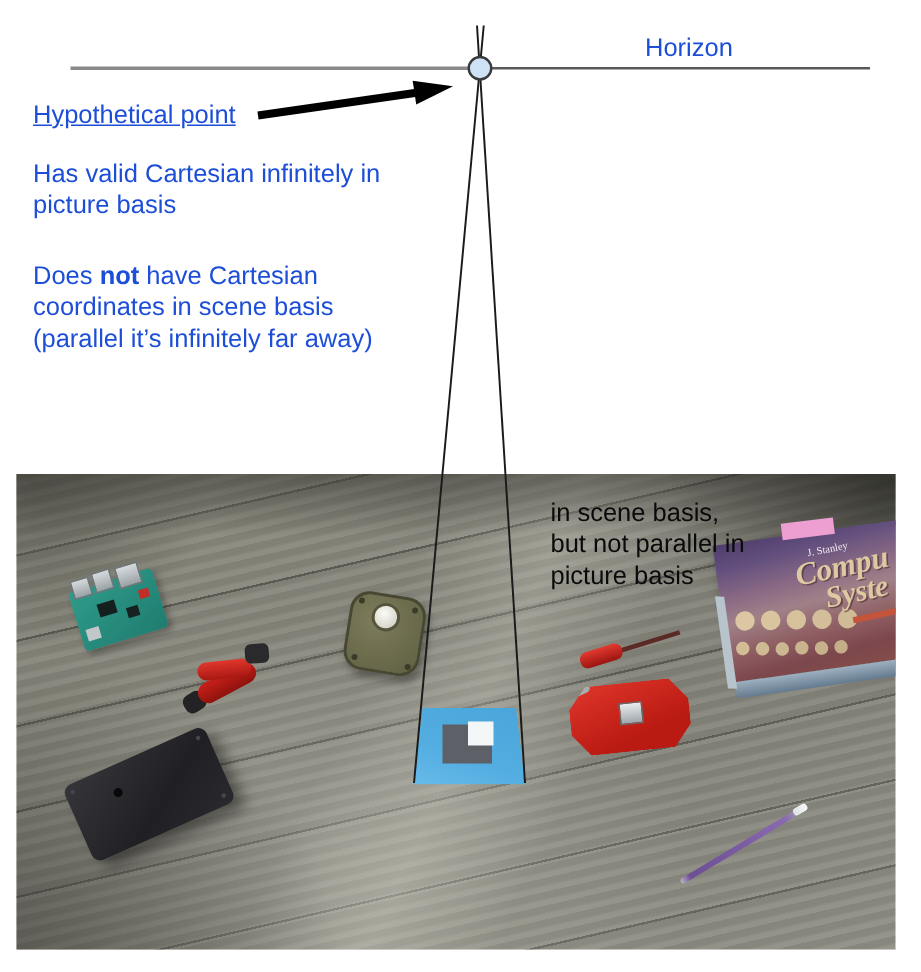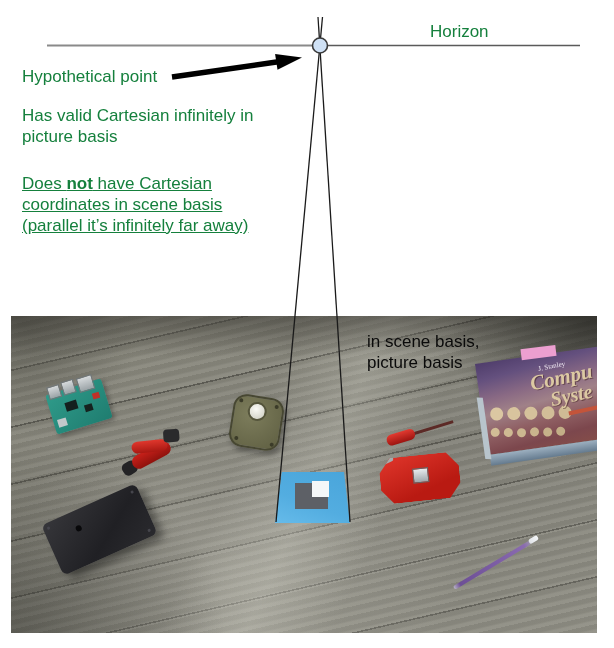--- a/index.html
+++ b/index.html
@@ -1,22 +1,22 @@
 <!DOCTYPE html>
 <html style="--point-fill: #cfe1f5; --line-dark: #1a1a1a; --horizon-gray: #8a8a8a; --horizon-gray-right: #5a5a5a; --marker-blue: #53ade0; --clamp-red: #c9201a; --case-red: #b91a12; --tank-olive: #5f5f42; --box-black: #202024; --pi-teal: #2f9b8a; --pen-purple: #7e5fa6; --sticky-pink: #ec9fd0; --book-purple: #4f3d6b; --book-cream: #dcc9a2; --pages-blue: #9db0c0;"><head>
 <meta charset="utf-8">
 <style>
   html,body{margin:0;padding:0;background:#ffffff;}
   .canvas{position:relative;width:614px;height:648px;background:#fff;overflow:hidden;
           font-family:"Liberation Sans",sans-serif;color:#000;}
-  .lbl{position:absolute;font-size:17px;line-height:21px;color:#15803d;}
+  .lbl{position:absolute;font-size:17px;line-height:21px;color:#1d4ed8;}
   #horizon-label{left:430px;top:21px;}
-  #hyp-label{left:22px;top:66px;}
+  #hyp-label{left:22px;top:66px;text-decoration:underline;}
   #note1{left:22px;top:105px;}
-  #note2{left:22px;top:173px;text-decoration:underline;}
+  #note2{left:22px;top:173px;}
   .overlay{position:absolute;left:0;top:0;z-index:10;pointer-events:none;}
 
   
   .photo{position:absolute;left:11px;top:316px;width:586px;height:317px;overflow:hidden;
     background:
       radial-gradient(circle at 99% 1%, rgba(25,25,22,.60), rgba(25,25,22,0) 22%),
       linear-gradient(180deg, rgba(50,48,43,.50), rgba(50,48,43,0) 13%),
       radial-gradient(circle at 0% 106%, rgba(40,40,34,.45), rgba(40,40,34,0) 32%),
       radial-gradient(circle at 2% 2%, rgba(45,45,40,.40), rgba(45,45,40,0) 18%),
       linear-gradient(115deg, rgba(240,240,228,0) 40%, rgba(240,240,228,.22) 52%, rgba(240,240,228,0) 64%),
@@ -183,20 +183,21 @@
       <div class="pagesL"></div>
       <div class="sticky"></div>
     </div>
 
     <div class="obj" id="pen">
       <div class="tip"></div>
     </div>
 
     <div id="photo-note">
       <div>in scene basis,</div>
+      <div>but not parallel in</div>
       <div>picture basis</div>
     </div>
   </div>
 
   <svg class="overlay" width="614" height="648" viewBox="0 0 614 648">
     <line x1="47" y1="45.5" x2="312" y2="45.5" style="stroke:var(--horizon-gray,#8a8a8a);stroke-width:2.2"></line>
     <line x1="328" y1="45.5" x2="580" y2="45.5" style="stroke:var(--horizon-gray-right,#5a5a5a);stroke-width:1.6"></line>
     <line x1="322.5" y1="17" x2="276" y2="522" style="stroke:var(--line-dark,#1a1a1a);stroke-width:1.3"></line>
     <line x1="318" y1="17" x2="350" y2="522" style="stroke:var(--line-dark,#1a1a1a);stroke-width:1.3"></line>
     <line x1="172" y1="77" x2="280" y2="61.5" style="stroke:#000;stroke-width:5.5"></line>

